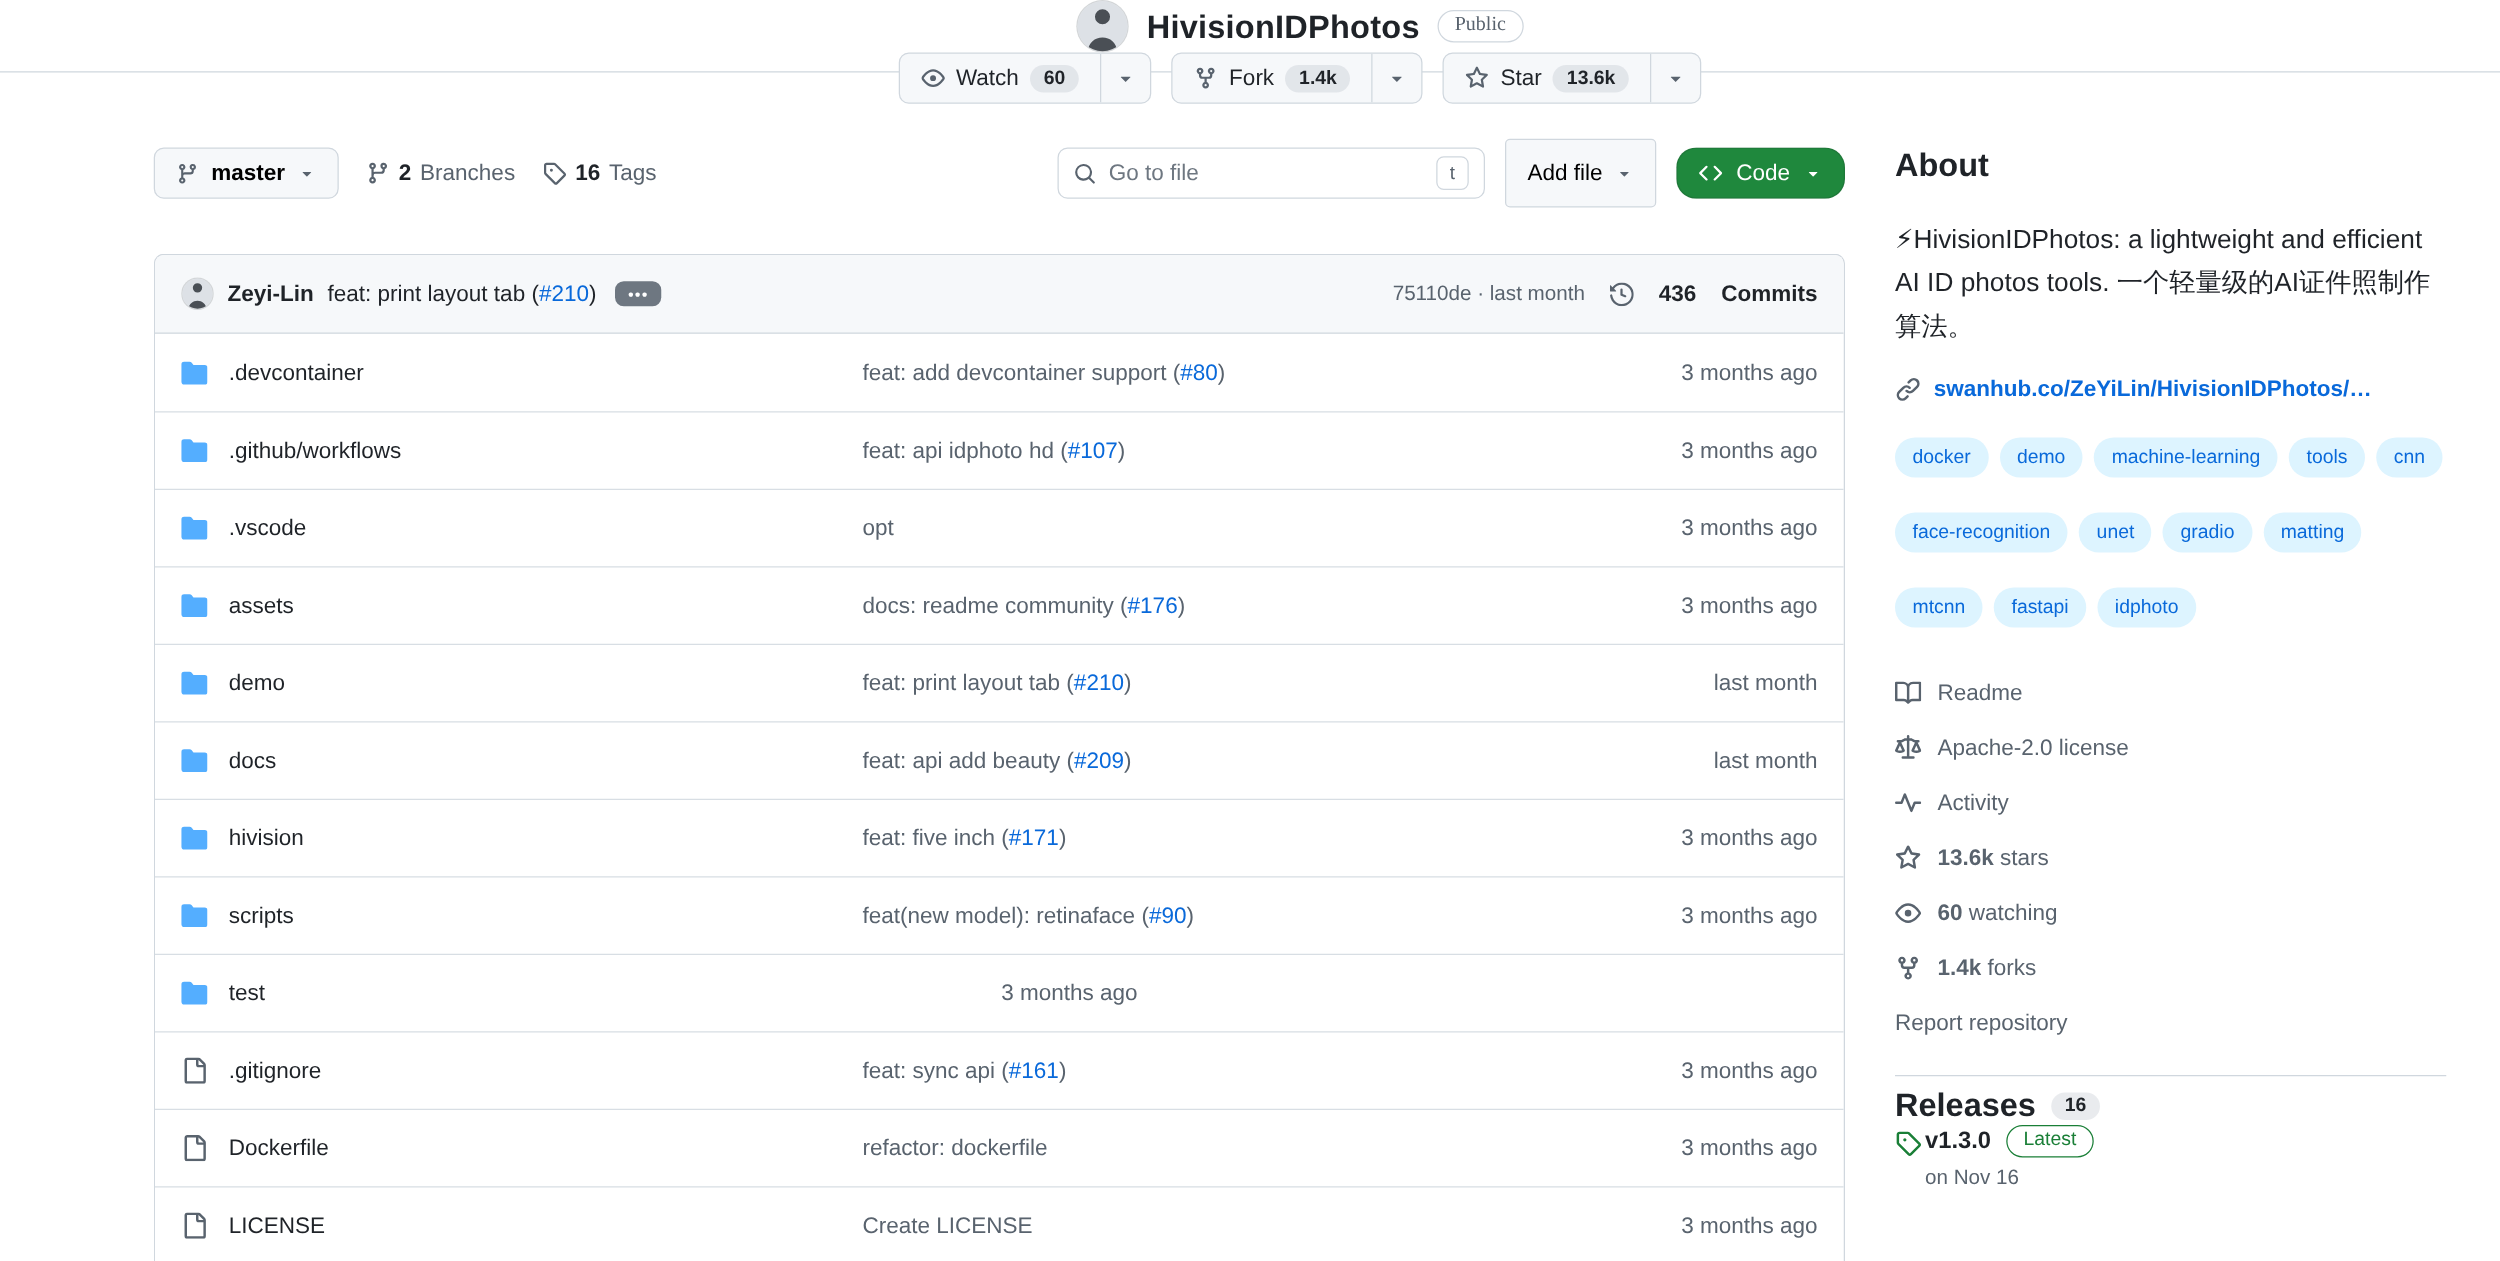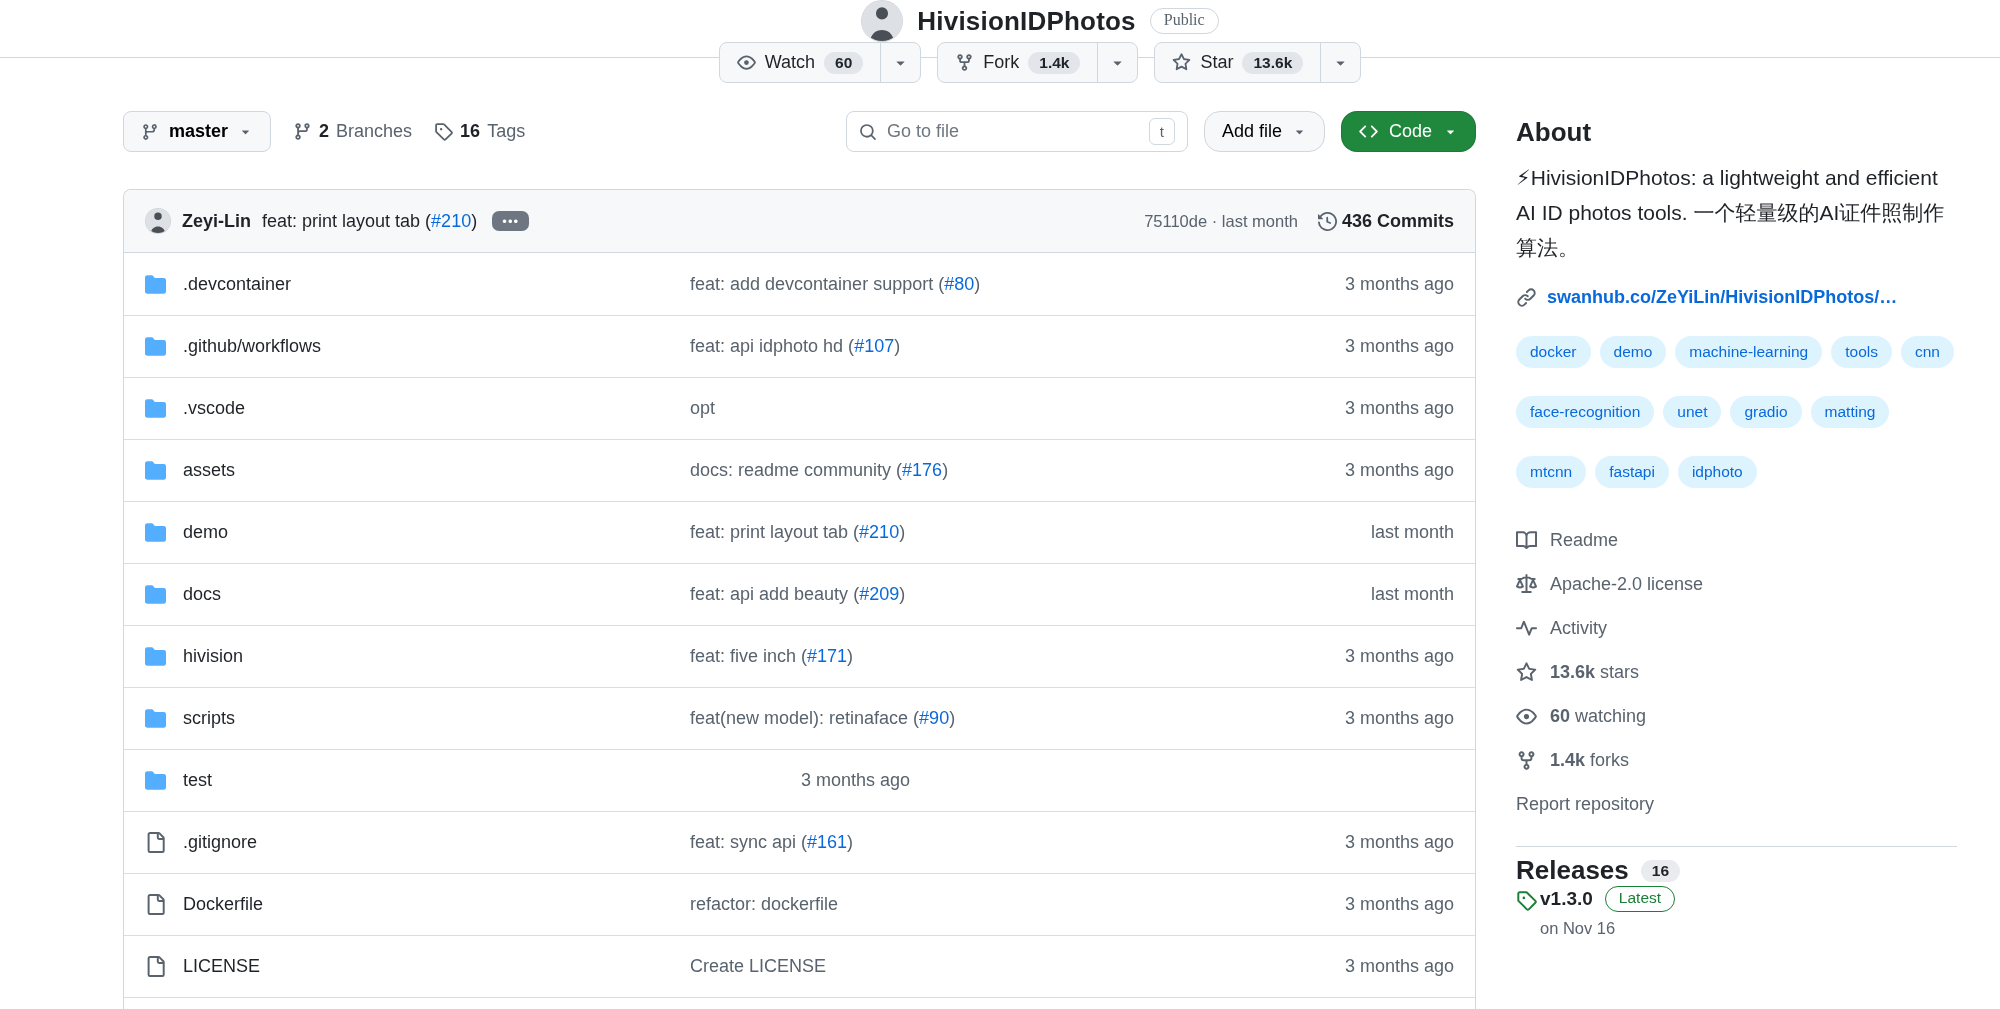--- a/index.html
+++ b/index.html
@@ -60,53 +60,53 @@
   .ref-link{display:flex;align-items:center;gap:7px;font-size:18px;color:var(--muted);cursor:pointer}
   .ref-link b{color:var(--fg);font-weight:700}
   .toolbar-right{display:flex;align-items:center;gap:16px}
   .goto-file{width:342px;height:41px;border:1px solid var(--border);border-radius:8px;
     display:flex;align-items:center;gap:10px;padding:0 12px;background:#fff}
   .goto-file input{border:none;outline:none;flex:1;font-size:18px;color:var(--fg);
     font-family:inherit;background:transparent}
   .goto-file input::placeholder{color:#6e7781}
   .kbd{border:1px solid var(--border);border-radius:6px;width:26px;height:27px;
     font-size:15px;color:var(--muted);display:flex;align-items:center;justify-content:center}
-  .add-file-btn{display:flex;align-items:center;gap:10px;height:41px;padding:0 17px;
-    background:var(--btn-bg);border:1px solid var(--border);border-radius:16px;
+  .add-file-btn{display:flex;align-items:center;gap:10px;height:55px;padding:0 17px;
+    background:var(--btn-bg);border:1px solid var(--border);border-radius:4px;
     font-size:18px;font-weight:500;cursor:pointer}
   .code-btn{display:flex;align-items:center;gap:11px;height:41px;padding:0 17px;
     background:var(--green);border:1px solid rgba(31,35,40,.15);border-radius:16px;
     color:#fff;font-size:18px;font-weight:500;cursor:pointer}
   
   .file-table{margin-top:37px;border:1px solid var(--border);border-bottom:none;
     border-radius:8px 8px 0 0;overflow:hidden}
   .commit-bar{height:63px;background:var(--btn-bg);border-bottom:1px solid var(--border);
     display:flex;align-items:center;justify-content:space-between;padding:0 21px}
   .commit-left{display:flex;align-items:center;gap:11px;min-width:0}
   .commit-author{font-size:18px;font-weight:700}
   .commit-msg{font-size:18px;color:var(--fg)}
   .commit-msg a,.msg-link{color:var(--link);text-decoration:none;cursor:pointer}
   .ellipsis-btn{width:37px;height:20px;border:none;border-radius:7px;background:#6e7781;
     color:#fff;font-size:13px;line-height:1;display:flex;align-items:center;justify-content:center;
     letter-spacing:1px;cursor:pointer;margin-left:4px}
   .commit-right{display:flex;align-items:center;gap:20px}
   .commit-sha-time{font-size:16.5px;color:var(--muted)}
-  .commit-count{display:flex;align-items:center;gap:5px;font-size:18px;font-weight:600;cursor:pointer}
+  .commit-count{display:flex;align-items:center;gap:20px;font-size:18px;font-weight:600;cursor:pointer}
   .file-row{height:62px;display:flex;align-items:center;padding:0 21px;border-top:1px solid var(--row-border)}
   .file-row:first-of-type{border-top:none}
   .cell-name{width:545px;flex:none;display:flex;align-items:center;gap:17px}
   .cell-name .fname{font-size:18px;color:var(--fg);cursor:pointer}
   .cell-msg{flex:1;min-width:0;font-size:18px;color:var(--muted);white-space:nowrap;
     overflow:hidden;text-overflow:ellipsis}
   .cell-msg span{cursor:pointer}
   .cell-date{width:220px;flex:none;text-align:right;font-size:18px;color:var(--muted)}
   .stub-row{height:30px;border-top:1px solid var(--row-border)}
   
   .side-title{font-size:26px;font-weight:700}
-  .about-desc{margin-top:12px;font-size:21px;line-height:35px;color:var(--fg)}
+  .about-desc{margin-top:26px;font-size:21px;line-height:35px;color:var(--fg)}
   .website-row{margin-top:22px;display:flex;align-items:center;gap:10px;min-width:0}
   .website-link{font-size:18px;font-weight:700;color:var(--link);text-decoration:none;
     white-space:nowrap;overflow:hidden;text-overflow:ellipsis;cursor:pointer}
   .topics{margin-top:28px;display:flex;flex-wrap:wrap;gap:28px 9px}
   .topic-pill{background:var(--tag-bg);color:var(--link);font-size:15.5px;font-weight:500;
     height:32px;display:flex;align-items:center;padding:0 14px;border-radius:2em;cursor:pointer}
   .meta-list{margin-top:30px}
   .meta-row{height:44px;display:flex;align-items:center;gap:13px;font-size:18px;color:var(--muted);cursor:pointer}
   .meta-row b{font-weight:700}
   .report-link{height:44px;display:flex;align-items:center;font-size:18px;color:var(--muted);cursor:pointer}

